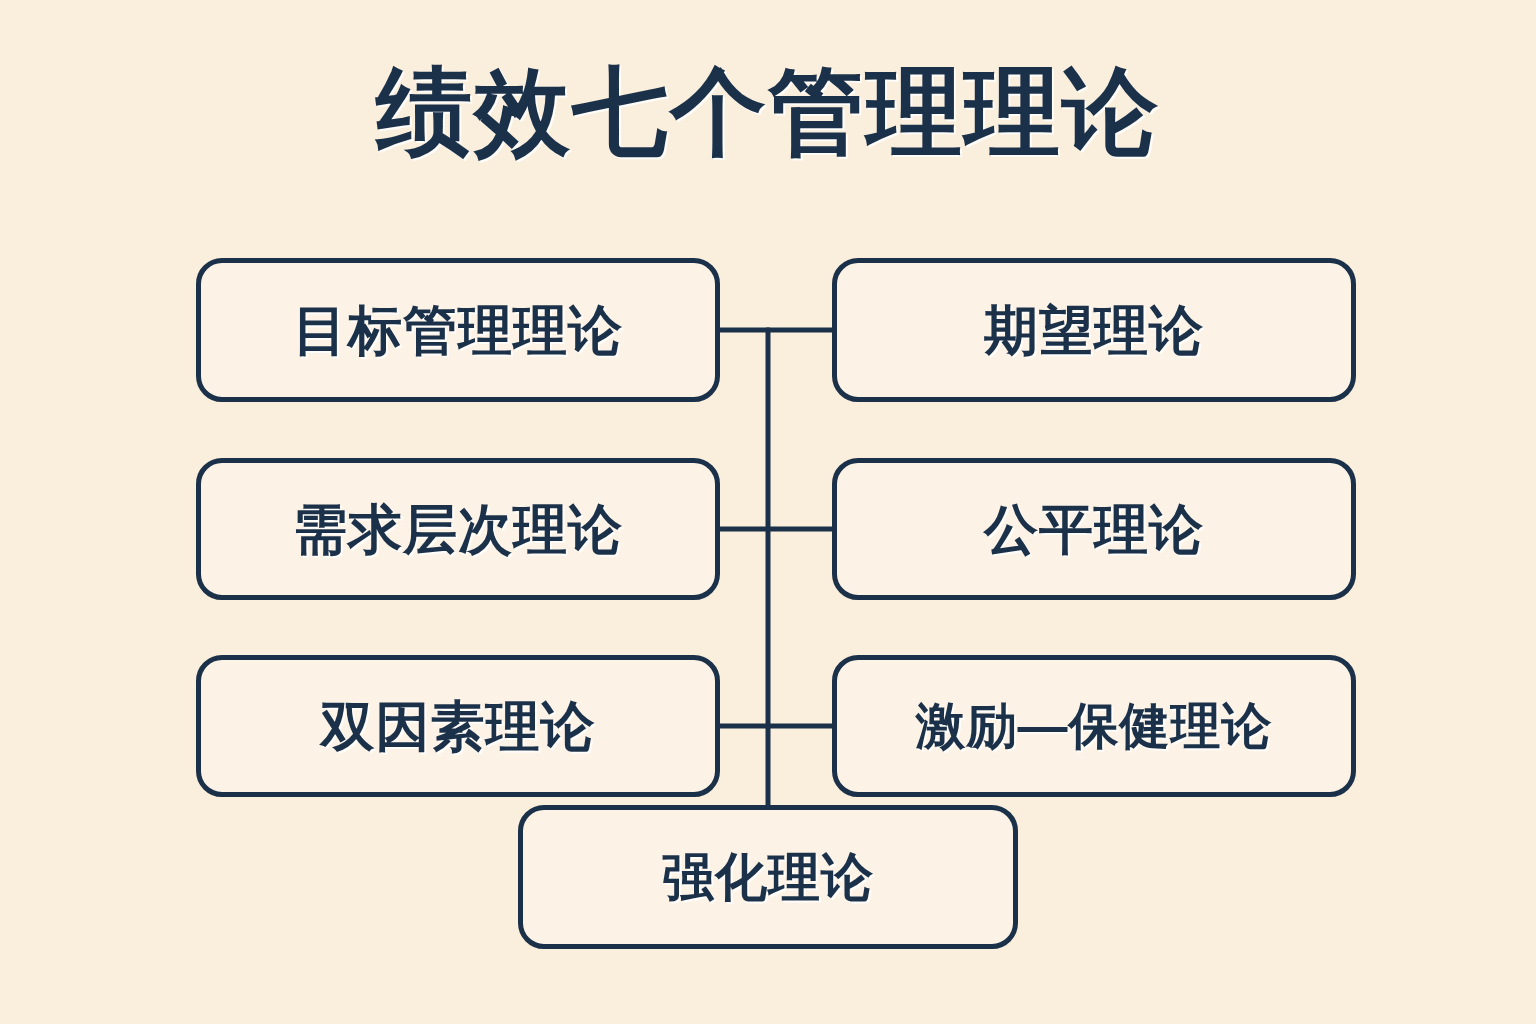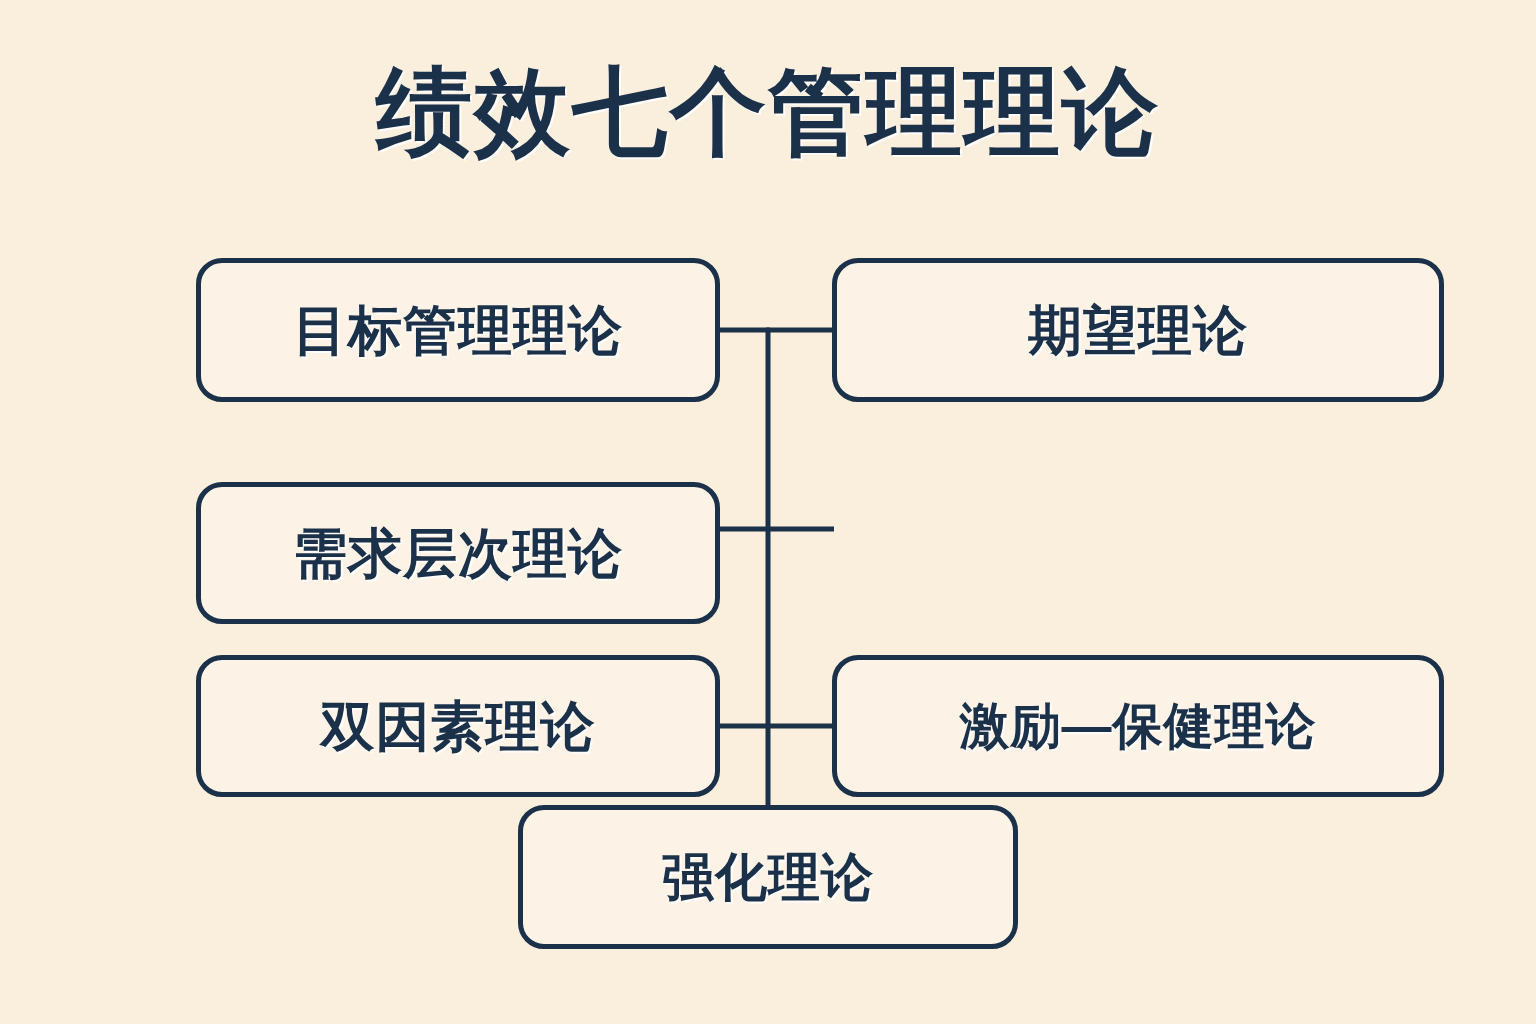--- a/index.html
+++ b/index.html
@@ -64,24 +64,24 @@
     line-height: 60px;
     font-weight: 700;
     color: #1b3049;
     letter-spacing: 1px;
     text-shadow: 2px 2px 0 rgba(255,255,255,0.8);
     white-space: nowrap;
   }
 
   
   .col-left  { left: 196px;  width: 524px; }
-  .col-right { left: 832px;  width: 612px; }
+  .col-right { left: 832px;  width: 524px; }
 
   .row1 { top: 258px; height: 144px; }
-  .row2 { top: 458px; height: 142px; margin-top: 24px; }
+  .row2 { top: 458px; height: 142px; }
   .row3 { top: 655px; height: 142px; }
 
   .node-bottom {
     left: 518px;
     top: 805px;
     width: 500px;
     height: 144px;
   }
   .node-bottom .node-label { font-size: 52px; }
 
@@ -116,20 +116,23 @@
   </div>
 
   <div class="node col-right row1">
     <span class="node-label">期望理论</span>
   </div>
 
   <div class="node col-left row2">
     <span class="node-label">需求层次理论</span>
   </div>
 
+  <div class="node col-right row2">
+    <span class="node-label">公平理论</span>
+  </div>
 
   <div class="node col-right row3 node-wide">
     <span class="node-label">激励—保健理论</span>
   </div>
 
   <div class="node col-left row3">
     <span class="node-label">双因素理论</span>
   </div>
 
   <div class="node node-bottom">

